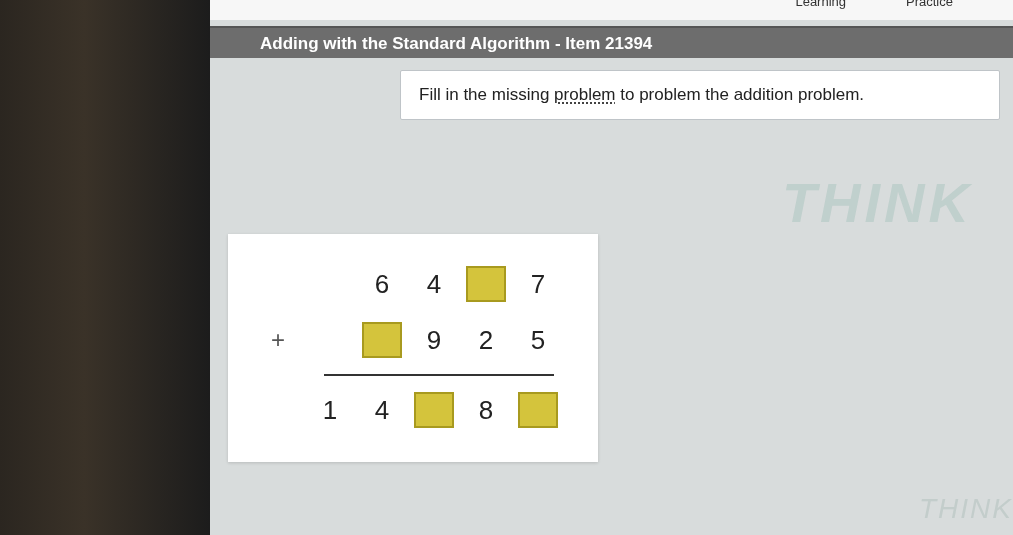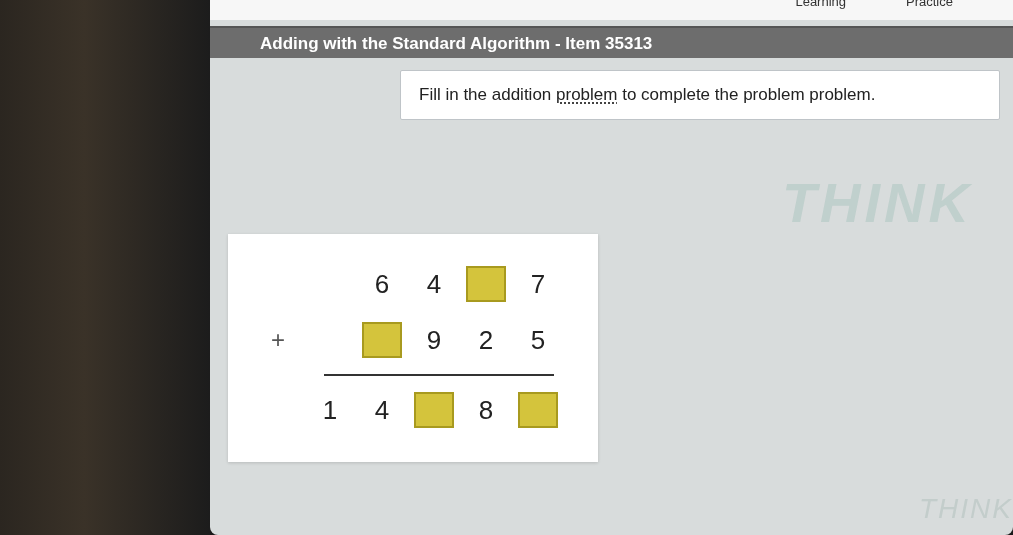--- a/index.html
+++ b/index.html
@@ -15,21 +15,20 @@
   position: absolute;
   left: 0; top: 0;
   width: 210px; height: 535px;
   background: linear-gradient(90deg, #2b2620 0%, #3a3228 40%, #1c1c1c 100%);
 }
 .content-area {
   position: absolute;
   left: 210px; top: 0;
   width: 803px; height: 535px;
   background: #d8dcdc;
-  border-radius: 8px;
 }
 .top-tabs {
   position: absolute;
   left: 0; top: -8px;
   width: 100%; height: 28px;
   background: #f7f7f7;
   display: flex;
   justify-content: flex-end;
   padding-right: 60px;
   gap: 60px;
@@ -129,24 +128,24 @@
 
 <div class="left-edge"></div>
 
 <div class="content-area">
 
   <div class="top-tabs">
     <span>Learning</span>
     <span>Practice</span>
   </div>
 
-  <div class="title-bar">Adding with the Standard Algorithm - Item 35313</div>
+  <div class="title-bar">Adding with the Standard Algorithm - Item 21394</div>
 
   <div class="instruction-box">
-    <span>Fill in the addition </span><span class="underline-word">problem</span><span> to complete the problem problem.</span>
+    <span>Fill in the missing </span><span class="underline-word">problem</span><span> to problem the addition problem.</span>
   </div>
 
   <div class="watermark">THINK</div>
 
   <div class="problem-card">
 
     <div class="row">
       <div class="op-cell"></div>
       <div class="cell"></div>
       <div class="cell">6</div>

